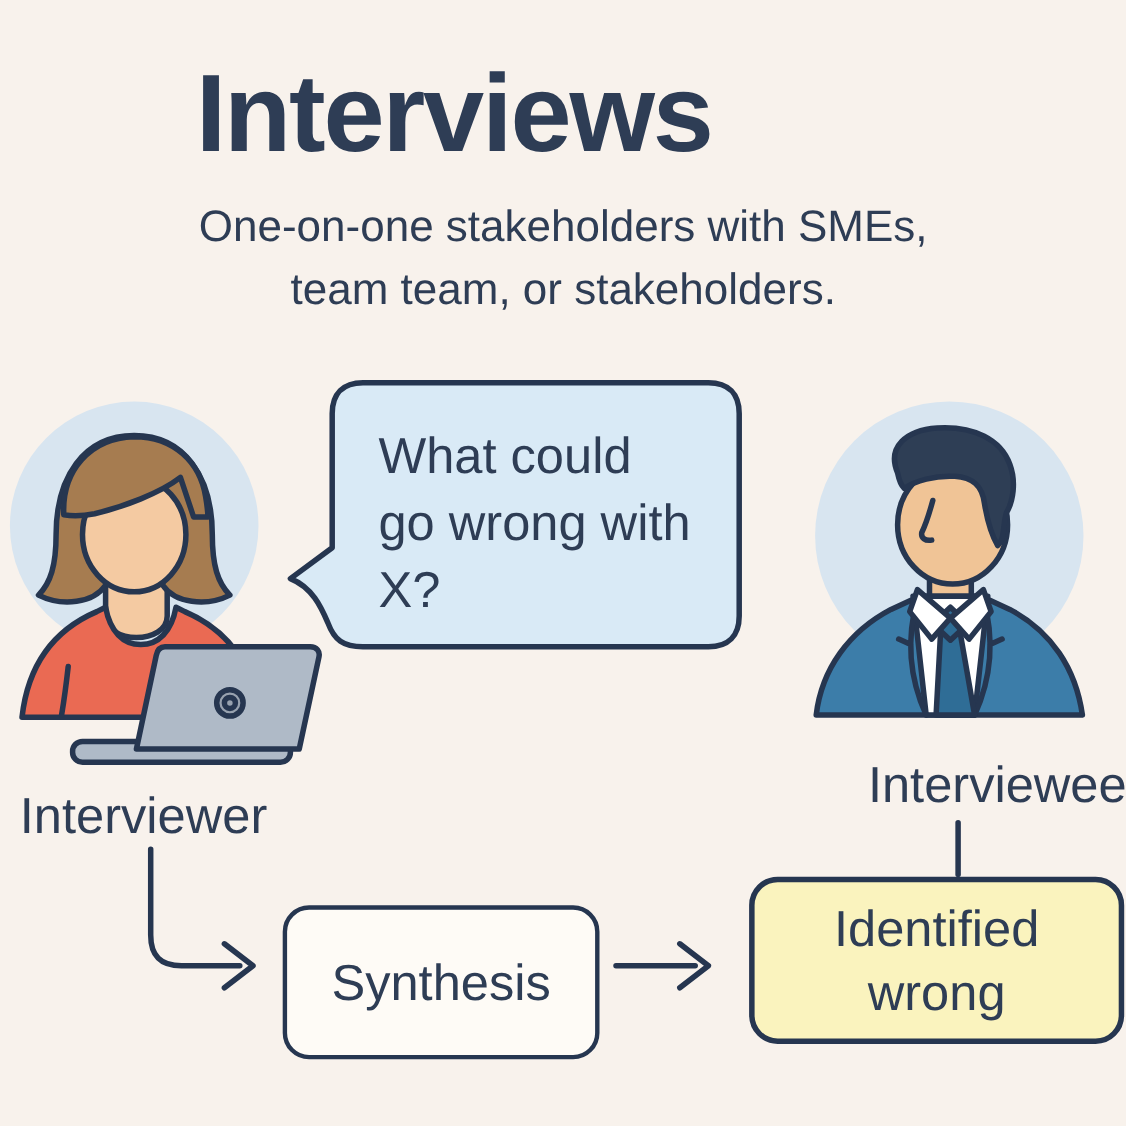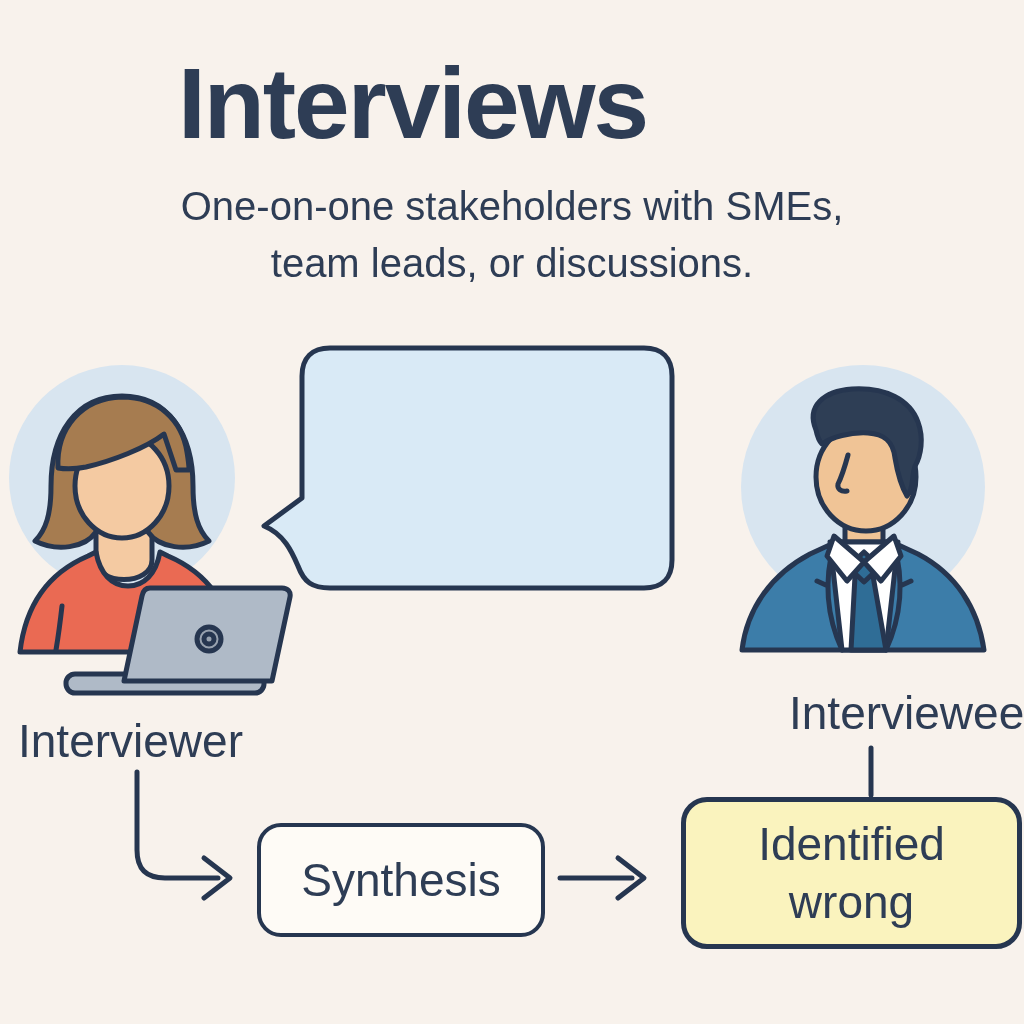--- a/index.html
+++ b/index.html
@@ -54,21 +54,21 @@
   #interviewee-label{top:686px;left:742px;margin-left:47px;}
   .flow-box{
     box-sizing:border-box;
     display:flex;align-items:center;justify-content:center;
     text-align:center;
     border:4px solid var(--outline,#263650);
     font-size:46px;line-height:58px;
     color:var(--ink,#2E3D55);
   }
   #synthesis-box{
-    top:823px;left:257px;width:288px;height:114px;
+    top:823px;left:257px;width:288px;height:140px;
     border-radius:24px;
     background:var(--boxwhite,#FEFBF6);
   }
   #risks-box{
     top:797px;left:681px;width:341px;height:152px;
     border-radius:26px;border-width:5px;
     background:var(--yellow,#FAF3BE);
   }
 </style>
 </head>
@@ -132,23 +132,28 @@
       <path class="nofill outl" d="M560 878 L632 878"></path>
       <path class="nofill outl" d="M618 858 L644 878 L618 898"></path>
       <path class="nofill outl" d="M871 748 L871 795"></path>
     </g>
   </svg>
 
   <div id="title" class="abs">Interviews</div>
 
   <div id="subtitle" class="abs">
     <div>One-on-one stakeholders with SMEs,</div>
-    <div>team leads, or discussions.</div>
+    <div>team team, or stakeholders.</div>
   </div>
 
+  <div class="abs bubble-text">
+    <div>What could</div>
+    <div>go wrong with</div>
+    <div>X?</div>
+  </div>
 
   <div id="interviewer-label" class="abs fig-label">Interviewer</div>
 
   <div id="interviewee-label" class="abs fig-label">Interviewee</div>
 
   <div id="synthesis-box" class="abs flow-box">
     <div>Synthesis</div>
   </div>
 
   <div id="risks-box" class="abs flow-box">

